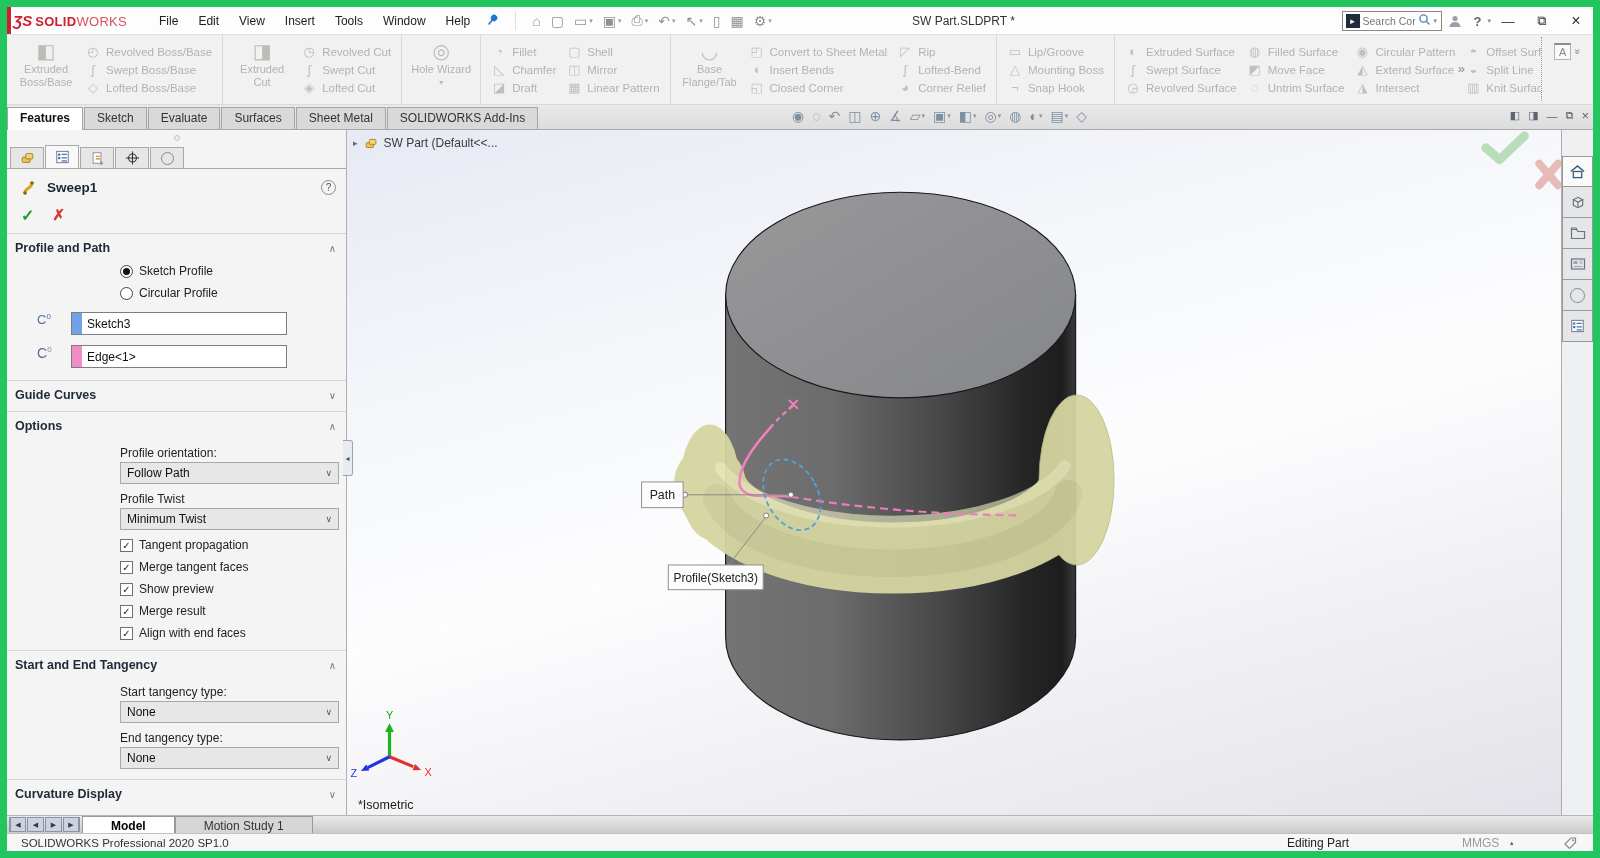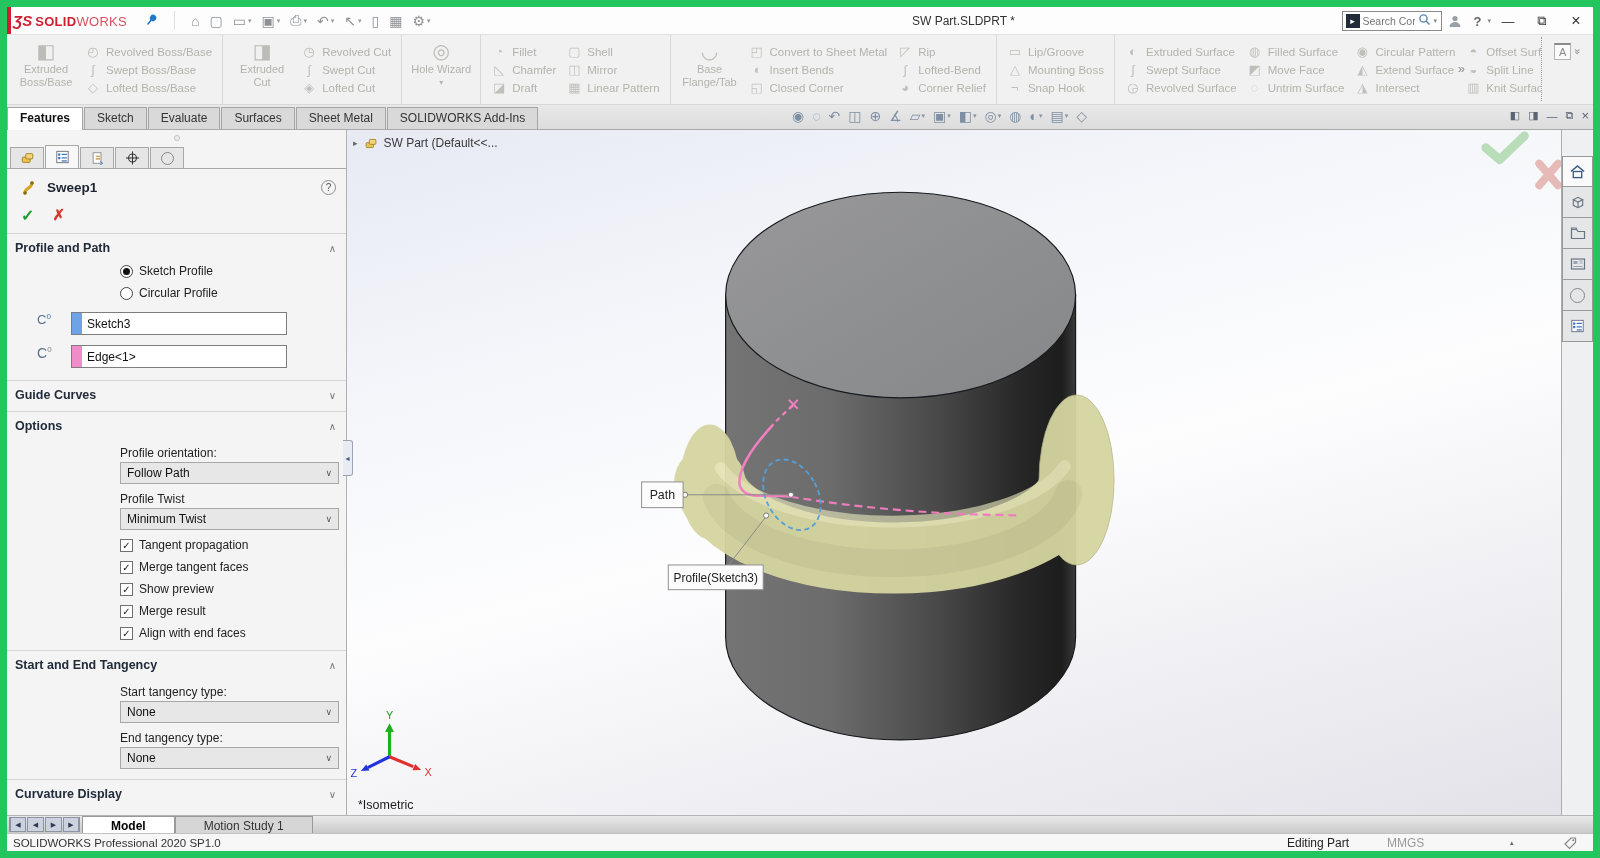--- a/index.html
+++ b/index.html
@@ -110,36 +110,45 @@
 
   
   .bottombar { height:18px; background:linear-gradient(#e9e9e9,#cacaca); border-top:1px solid #b5b5b5; display:flex; align-items:stretch; flex:0 0 auto; }
   .nav-btns { display:flex; gap:1px; padding:1px 2px; }
   .nav-btn { width:17px; background:#ccd3de; border:1px solid #8b93a4; color:#2e3a55; font-size:7px; display:flex; align-items:center; justify-content:center; }
   .bb-tab { font-size:12px; color:#333; background:#d6d6d6; border:1px solid #999; border-bottom:none; padding:1px 28px 0; display:flex; align-items:center; }
   .bb-tab.active { background:#fff; font-weight:bold; color:#000; }
 
   
   .statusbar { height:18px; background:#f7f7f8; border-top:1px solid #c2c2c2; position:relative; display:flex; align-items:center; flex:0 0 auto; }
-  .sb-left { font-size:11.5px; color:#333; padding-left:6px; }
+  .sb-left { font-size:11.5px; color:#333; padding-left:14px; }
   .sb-mode { position:absolute; left:1280px; font-size:12px; color:#222; }
-  .sb-units { position:absolute; left:1380px; font-size:12px; color:#999; }
+  .sb-units { position:absolute; left:1455px; font-size:12px; color:#999; }
   .sb-units-caret { position:absolute; left:1503px; font-size:7px; color:#666; top:5px; }
   .sb-tag { position:absolute; right:16px; top:2px; }
 </style>
 </head>
 <body>
 
 <div class="app">
 
   <header class="titlebar">
     <div class="brand">
       <span class="brand-mark">ƷS</span>
       <span><span class="brand-solid">SOLID</span><span class="brand-works">WORKS</span></span>
     </div>
+    <nav class="menus">
+      <span class="menu-item">File</span>
+      <span class="menu-item">Edit</span>
+      <span class="menu-item">View</span>
+      <span class="menu-item">Insert</span>
+      <span class="menu-item">Tools</span>
+      <span class="menu-item">Window</span>
+      <span class="menu-item">Help</span>
+    </nav>
     <span class="pin">
       <svg width="11" height="13" viewBox="0 0 11 13">
           <circle cx="5.5" cy="4" r="3.2" fill="#1f78c8"></circle>
           <rect x="4.7" y="6.5" width="1.6" height="6" fill="#1f78c8"></rect>
         </svg>
     </span>
     <div class="qat">
       <span class="qat-btn">
           <span>⌂</span>
         </span>

